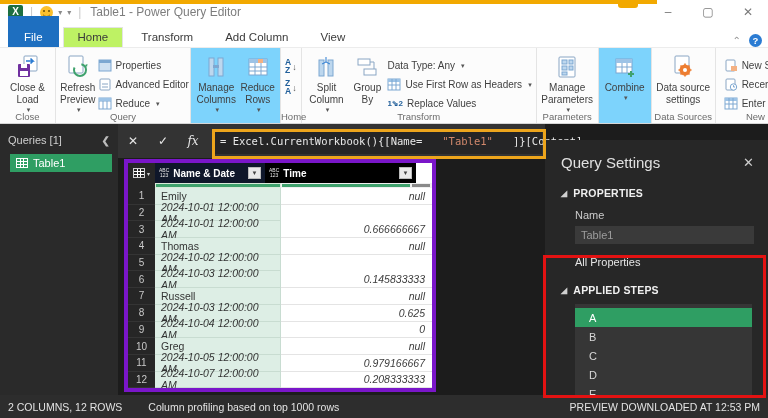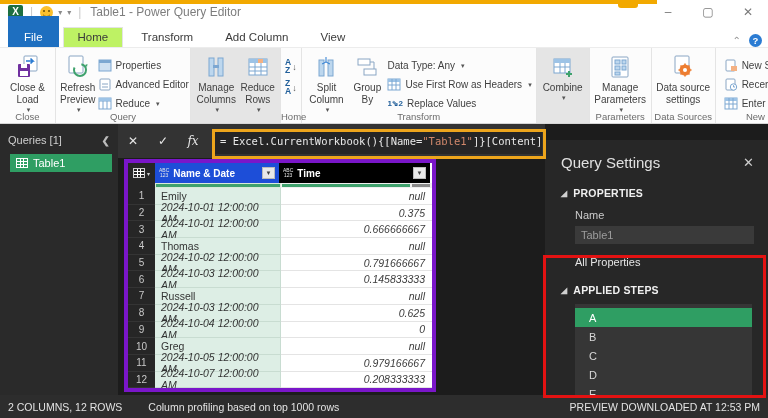--- a/index.html
+++ b/index.html
@@ -33,21 +33,21 @@
   .tabrow-right { position:absolute; right:6px; top:34px; display:flex; align-items:center; gap:8px; }
   .ribbon-collapse { color:#8f8f8f; font-size:10px; }
   .help-ic { width:13px; height:13px; border-radius:50%; background:#2b7cd3; color:#fff; font-size:9.5px;
     font-weight:bold; text-align:center; line-height:13px; }
 
   
   .ribbon { position:absolute; left:0; top:47px; width:768px; height:77px; background:#fcfcfc;
     border-top:1px solid #ececec; border-bottom:1px solid #d6d6d6; display:flex; }
   .rgroup { position:relative; height:100%; border-right:1px solid #e4e4e4; padding:3px 4px 14px;
     display:flex; align-items:flex-start; gap:2px; }
-  .rgroup.blue { background:#e5e5e5;justify-content:space-between; }
+  .rgroup.blue { background:#7dd3fc;justify-content:space-between; }
   .glabel { position:absolute; left:0; right:0; bottom:1px; text-align:center; font-size:9.5px; color:#6b6b6b; }
   .bigbtn { display:flex; flex-direction:column; align-items:center; justify-content:flex-start;
     width:52px; padding-top:4px; text-align:center; font-size:10px; color:#3f3f3f; line-height:1.2; }
   .bigbtn .bicon { width:24px; height:24px; margin-bottom:3px; }
   .smallcol { display:flex; flex-direction:column; justify-content:flex-start; gap:2px; padding-top:6px; }
   .smallbtn { display:flex; align-items:center; gap:4px; font-size:10px; color:#3f3f3f; height:17px; white-space:nowrap; }
   .dd:after { content:"▾"; font-size:7px; color:#555; margin-left:2px; }
   .sic { width:14px; height:13px; flex:0 0 auto; }
   .pageic { fill:#fff; stroke:#8aa6c4; stroke-width:1; }
   .sorticon { display:flex; align-items:center; gap:1px; font-size:8.5px; font-weight:bold; color:#215f9a; height:15px; }
@@ -68,31 +68,31 @@
     box-shadow:0 3px 0 #fff; }
   .tbl-glyph:after { content:""; position:absolute; top:0; bottom:0; left:3px; width:1px; background:#fff;
     box-shadow:3px 0 0 #fff; }
 
   
   .fbar { position:absolute; left:118px; top:0; width:427px; height:34px; background:#333333;
     display:flex; align-items:center; }
   .f-ic { color:#e6e6e6; font-size:12px; width:30px; text-align:center; }
   .f-fx { font-style:italic; font-family:"DejaVu Serif", serif; }
   .f-input { margin-left:4px; width:330px; height:25px; background:#252526; display:flex; align-items:center;
-    padding:0 8px; font-family:"DejaVu Sans Mono", monospace; font-size:10.5px; color:#e8e8e8; white-space:nowrap; }
+    padding:0 8px; font-family:"DejaVu Sans Mono", monospace; font-size:10.5px; color:#e8e8e8; white-space:nowrap;gap:20px; }
   .f-str { color:#d1886c; }
   .f-chev { margin-left:auto; color:#9a9a9a; font-size:9px; }
 
   
   .grid { position:absolute; left:128px; top:39px; width:304px; background:#fff; font-size:10.5px; }
   .g-head { display:flex; height:20px; }
   .g-corner { width:27px; background:#262626; display:flex; align-items:center; justify-content:center; gap:2px; }
   .g-corner .cc { color:#cfcfcf; font-size:6px; }
   .g-h { display:flex; align-items:center; color:#fff; font-weight:bold; padding:0 4px; }
-  .g-h.sel { width:124px; background:#1d4ed8;justify-content:center; }
+  .g-h.sel { width:110px; background:#0f172a;justify-content:center; }
   .g-h.plain { width:151px; background:#000000; }
   .type-ic { font-size:5px; line-height:1; color:#e8e8e8; font-weight:normal; margin-right:4px; text-align:center; }
   .hname { flex:1; font-size:10px; }
   .filter-btn { width:13px; height:12px; background:#e9e9e9; border:1px solid #bbb; color:#444; font-size:6px;
     display:flex; align-items:center; justify-content:center; }
   .g-qual { display:flex; height:5px; }
   .g-qual .qn { width:27px; background:#262626; }
   .g-qual .q1 { width:126px; background:#d9ead9; position:relative; }
   .g-qual .q1 i { position:absolute; left:1px; top:1px; bottom:1px; width:124px; background:#3fa26d; }
   .g-qual .q2 { width:151px; background:#f0f0f0; position:relative; }
@@ -291,45 +291,45 @@
           <span>Use First Row as Headers</span>
         </div>
         <div class="smallbtn">
           <span class="rv-glyph">1⇘2</span>
           <span>Replace Values</span>
         </div>
       </div>
       <div class="glabel">Transform</div>
     </div>
 
-    <div class="rgroup blue" style="width:54px">
-      <div class="bigbtn dd" style="width:44px">
-        <svg class="bicon" viewBox="0 0 24 24">
-          <rect x="3" y="4" width="16" height="14" fill="#fff" stroke="#7da7d1"></rect>
-          <rect x="3" y="4" width="16" height="4" fill="#9dc3e6"></rect>
-          <path d="M3 12 h16 M9 8 v10 M14 8 v10" stroke="#7da7d1"></path>
-          <path d="M18 16 v6 M15 19 h6" stroke="#3fa26d" stroke-width="2"></path>
-        </svg>
-        <span>Combine</span>
-      </div>
-    </div>
-
     <div class="rgroup" style="width:62px">
       <div class="bigbtn dd" style="width:54px">
         <svg class="bicon" viewBox="0 0 24 24">
           <rect x="4" y="2" width="16" height="20" rx="1" class="pageic"></rect>
           <rect x="7" y="5" width="5" height="4" fill="#bdd7ee" stroke="#7da7d1"></rect>
           <rect x="7" y="11" width="5" height="4" fill="#bdd7ee" stroke="#7da7d1"></rect>
           <rect x="7" y="17" width="5" height="3" fill="#bdd7ee" stroke="#7da7d1"></rect>
           <rect x="14" y="5" width="4" height="4" fill="#bdd7ee" stroke="#7da7d1"></rect>
           <rect x="14" y="11" width="4" height="4" fill="#bdd7ee" stroke="#7da7d1"></rect>
         </svg>
         <span>Manage Parameters</span>
       </div>
       <div class="glabel">Parameters</div>
+    </div>
+
+    <div class="rgroup blue" style="width:54px">
+      <div class="bigbtn dd" style="width:44px">
+        <svg class="bicon" viewBox="0 0 24 24">
+          <rect x="3" y="4" width="16" height="14" fill="#fff" stroke="#7da7d1"></rect>
+          <rect x="3" y="4" width="16" height="4" fill="#9dc3e6"></rect>
+          <path d="M3 12 h16 M9 8 v10 M14 8 v10" stroke="#7da7d1"></path>
+          <path d="M18 16 v6 M15 19 h6" stroke="#3fa26d" stroke-width="2"></path>
+        </svg>
+        <span>Combine</span>
+      </div>
     </div>
 
     <div class="rgroup" style="width:64px">
       <div class="bigbtn" style="width:56px">
         <svg class="bicon" viewBox="0 0 24 24">
           <rect x="4" y="1" width="14" height="17" rx="1" class="pageic"></rect>
           <circle cx="14" cy="15" r="5.5" fill="#ed7d31"></circle>
           <circle cx="14" cy="15" r="2" fill="#fff"></circle>
           <path d="M14 8.5 v2 M14 19.5 v2 M7.5 15 h2 M18.5 15 h2 M9.5 10.5 l1.4 1.4 M17.1 18.1 l1.4 1.4 M18.5 10.5 l-1.4 1.4 M10.9 18.1 l-1.4 1.4" stroke="#ed7d31" stroke-width="1.6"></path>
         </svg>
@@ -422,36 +422,34 @@
       </div>
       <div id="grid-body">
           <div class="g-row">
             <div class="g-num">1</div>
             <div class="g-c1">Emily</div>
             <div class="g-c2">null</div>
           </div>
           <div class="g-row">
             <div class="g-num">2</div>
             <div class="g-c1 date">2024-10-01 12:00:00 AM</div>
-            <div class="g-c2">0.375</div>
           </div>
           <div class="g-row">
             <div class="g-num">3</div>
             <div class="g-c1 date">2024-10-01 12:00:00 AM</div>
             <div class="g-c2">0.666666667</div>
           </div>
           <div class="g-row">
             <div class="g-num">4</div>
             <div class="g-c1">Thomas</div>
             <div class="g-c2">null</div>
           </div>
           <div class="g-row">
             <div class="g-num">5</div>
             <div class="g-c1 date">2024-10-02 12:00:00 AM</div>
-            <div class="g-c2">0.791666667</div>
           </div>
           <div class="g-row">
             <div class="g-num">6</div>
             <div class="g-c1 date">2024-10-03 12:00:00 AM</div>
             <div class="g-c2">0.145833333</div>
           </div>
           <div class="g-row">
             <div class="g-num">7</div>
             <div class="g-c1">Russell</div>
             <div class="g-c2">null</div>

